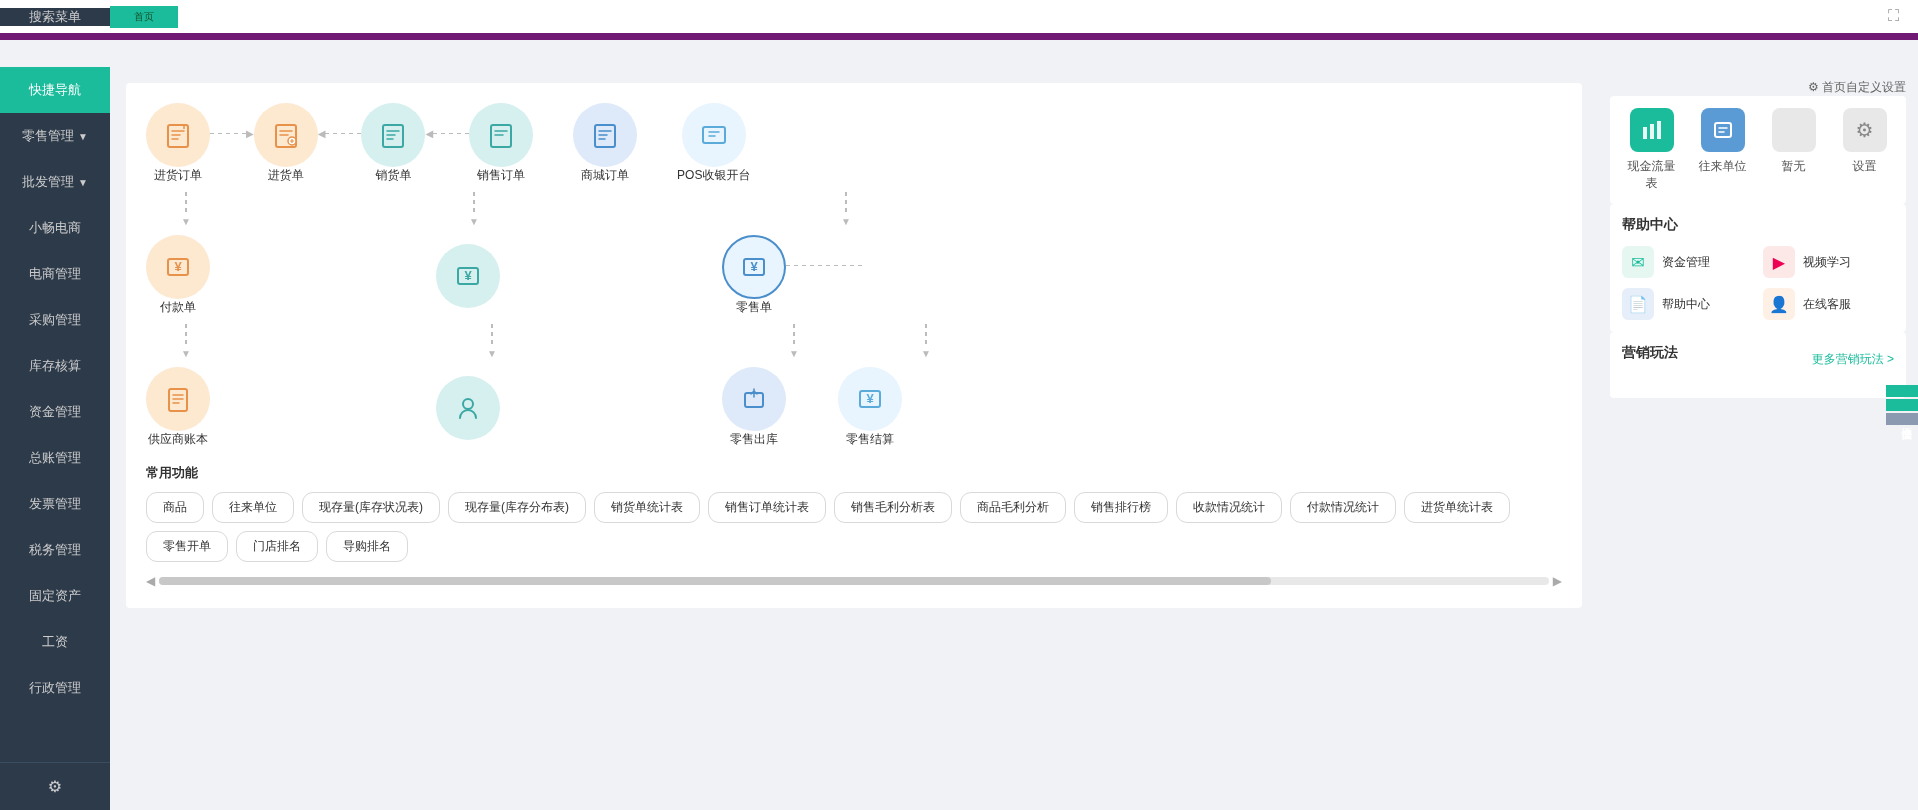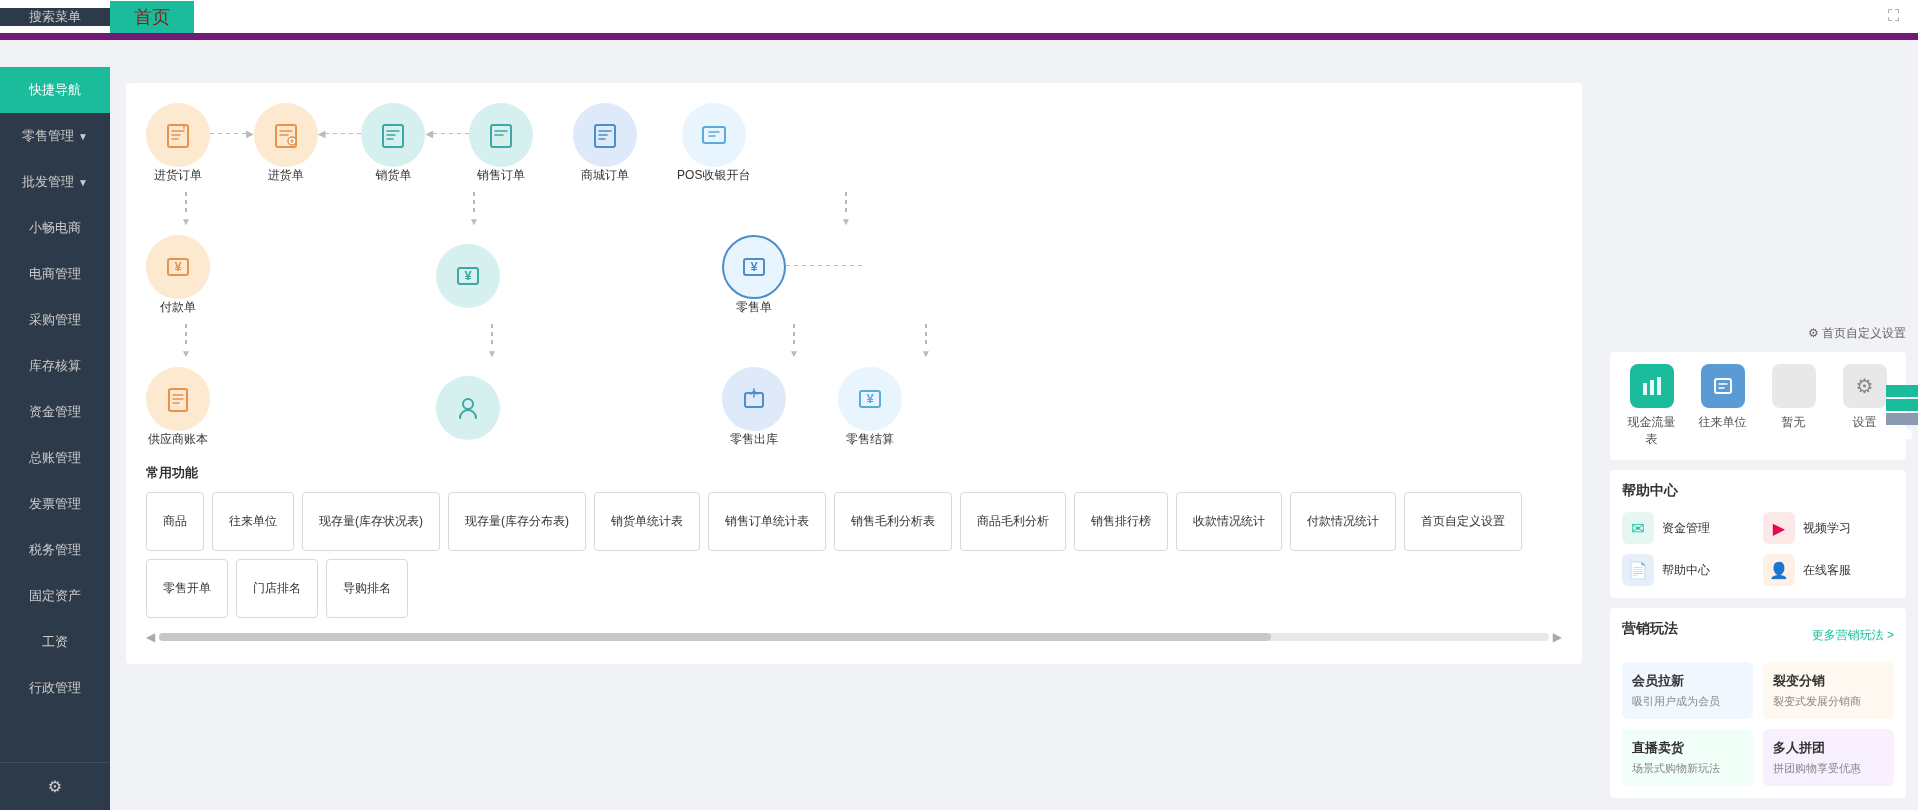--- a/index.html
+++ b/index.html
@@ -19,25 +19,25 @@
       background: #2d3a4a;
       color: #ccc;
       display: flex;
       align-items: center;
       justify-content: center;
       font-size: 13px;
       cursor: pointer;
     }
     .tab-item {
       background: #1abc9c;
-      color: #7f1d1d;
+      color: #14532d;
       padding: 4px 24px;
       display: flex;
       align-items: center;
-      font-size: 18px;
+      font-size: 10px;
       cursor: pointer;
     }
     .top-right {
       margin-left: auto;
       display: flex;
       align-items: center;
       padding-right: 10px;
     }
     .expand-icon {
       width: 20px;
@@ -141,22 +141,22 @@
       font-weight: bold;
     }
     .func-grid {
       display: flex;
       flex-wrap: wrap;
       gap: 8px;
     }
     .func-btn {
       border: 1px solid #d9d9d9;
       background: #fff;
-      border-radius: 4px;
-      padding: 20px 16px;
+      border-radius: 11px;
+      padding: 6px 16px;
       font-size: 12px;
       color: #333;
       cursor: pointer;
       white-space: nowrap;
     }
 
     
     .scroll-row {
       display: flex;
       align-items: center;
@@ -178,22 +178,21 @@
     .scroll-arrow { color: #aaa; cursor: pointer; font-size: 12px; }
 
     
     .right-panel {
       width: 320px;
       flex-shrink: 0;
       overflow-y: auto;
       padding: 12px;
       display: flex;
       flex-direction: column;
-      gap: 10px;
-      justify-content: flex-end;
+      gap: 0;
     }
 
     
     .home-settings {
       text-align: right;
       font-size: 12px;
       color: #666;
       cursor: pointer;
     }
 
@@ -682,21 +681,21 @@
             <button class="func-btn">往来单位</button>
             <button class="func-btn">现存量(库存状况表)</button>
             <button class="func-btn">现存量(库存分布表)</button>
             <button class="func-btn">销货单统计表</button>
             <button class="func-btn">销售订单统计表</button>
             <button class="func-btn">销售毛利分析表</button>
             <button class="func-btn">商品毛利分析</button>
             <button class="func-btn">销售排行榜</button>
             <button class="func-btn">收款情况统计</button>
             <button class="func-btn">付款情况统计</button>
-            <button class="func-btn">首页自定义设置</button>
+            <button class="func-btn">进货单统计表</button>
             <button class="func-btn">零售开单</button>
             <button class="func-btn">门店排名</button>
             <button class="func-btn">导购排名</button>
           </div>
         </div>
 
         <div class="scroll-row">
           <span class="scroll-arrow">◀</span>
           <div class="scroll-track">
             <div class="scroll-thumb"></div>
@@ -763,38 +762,20 @@
             <span class="help-text">在线客服</span>
           </div>
         </div>
       </div>
 
       <div class="marketing-card">
         <div class="marketing-header">
           <span class="card-title">营销玩法</span>
           <span class="more-link">更多营销玩法 &gt;</span>
         </div>
-        <div class="marketing-grid">
-          <div class="mkt-item">
-            <div class="mkt-title">会员拉新</div>
-            <div class="mkt-subtitle">吸引用户成为会员</div>
-          </div>
-          <div class="mkt-item">
-            <div class="mkt-title">裂变分销</div>
-            <div class="mkt-subtitle">裂变式发展分销商</div>
-          </div>
-          <div class="mkt-item">
-            <div class="mkt-title">直播卖货</div>
-            <div class="mkt-subtitle">场景式购物新玩法</div>
-          </div>
-          <div class="mkt-item">
-            <div class="mkt-title">多人拼团</div>
-            <div class="mkt-subtitle">拼团购物享受优惠</div>
-          </div>
-        </div>
       </div>
 
     </div>
   </div>
 </div>
 
 <div class="float-btns">
   <div class="float-btn">客服热线</div>
   <div class="float-btn">服务社区</div>
   <div class="float-btn gray">桌面快捷</div>

